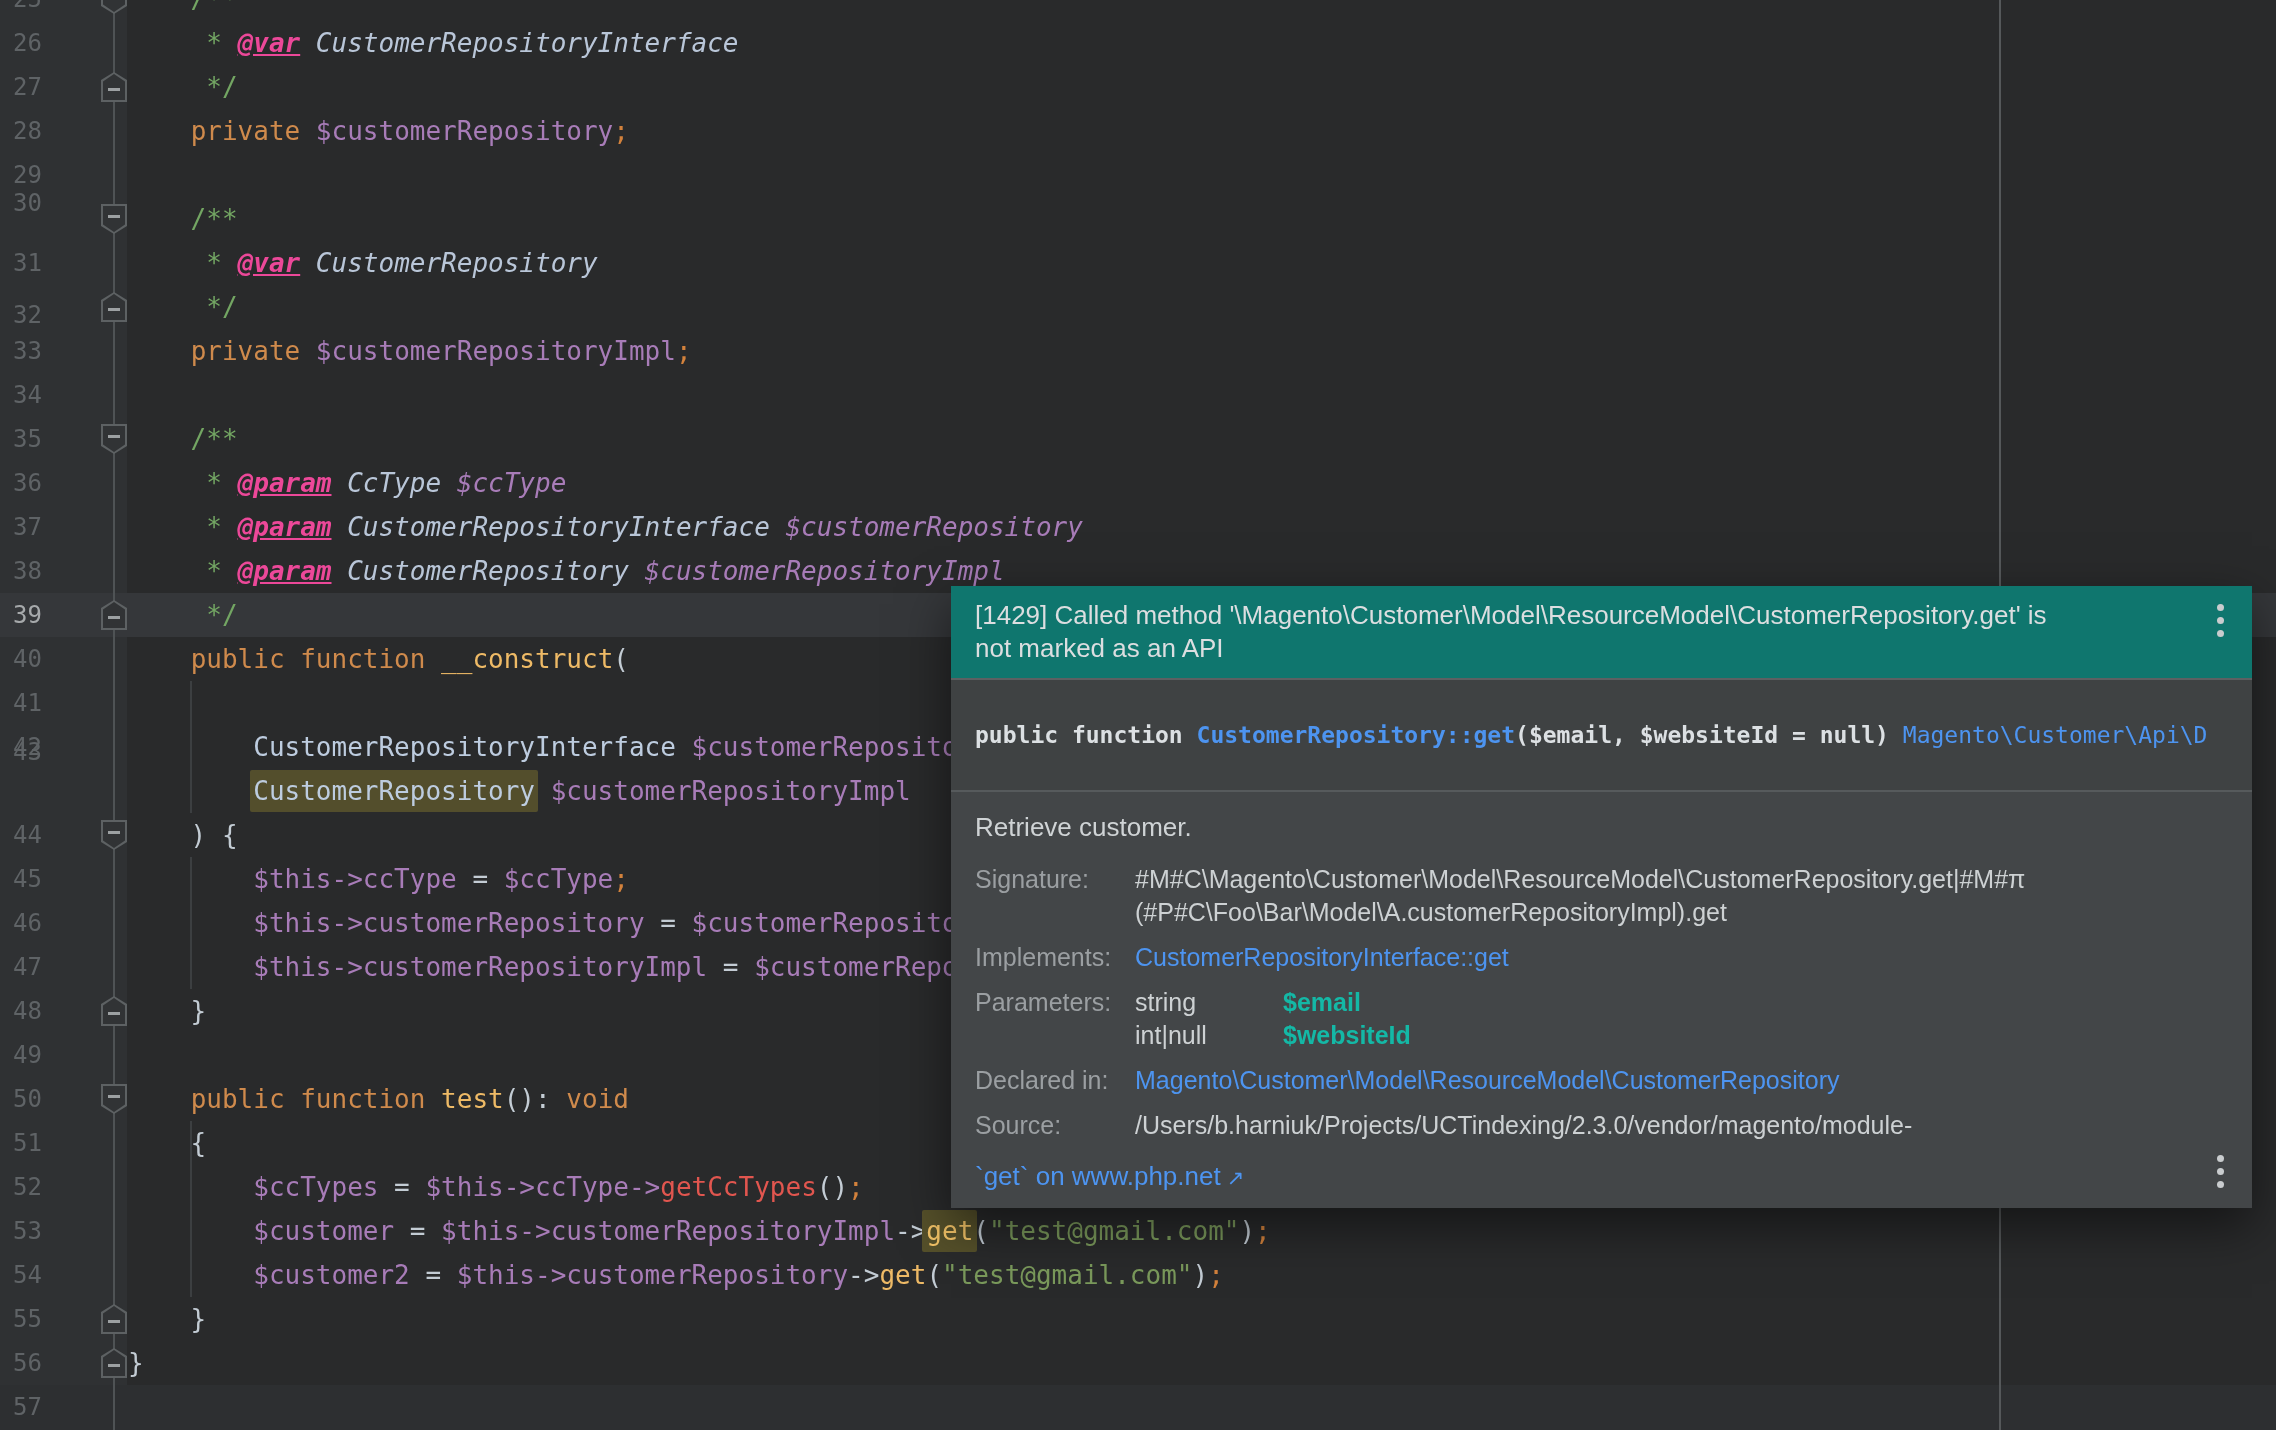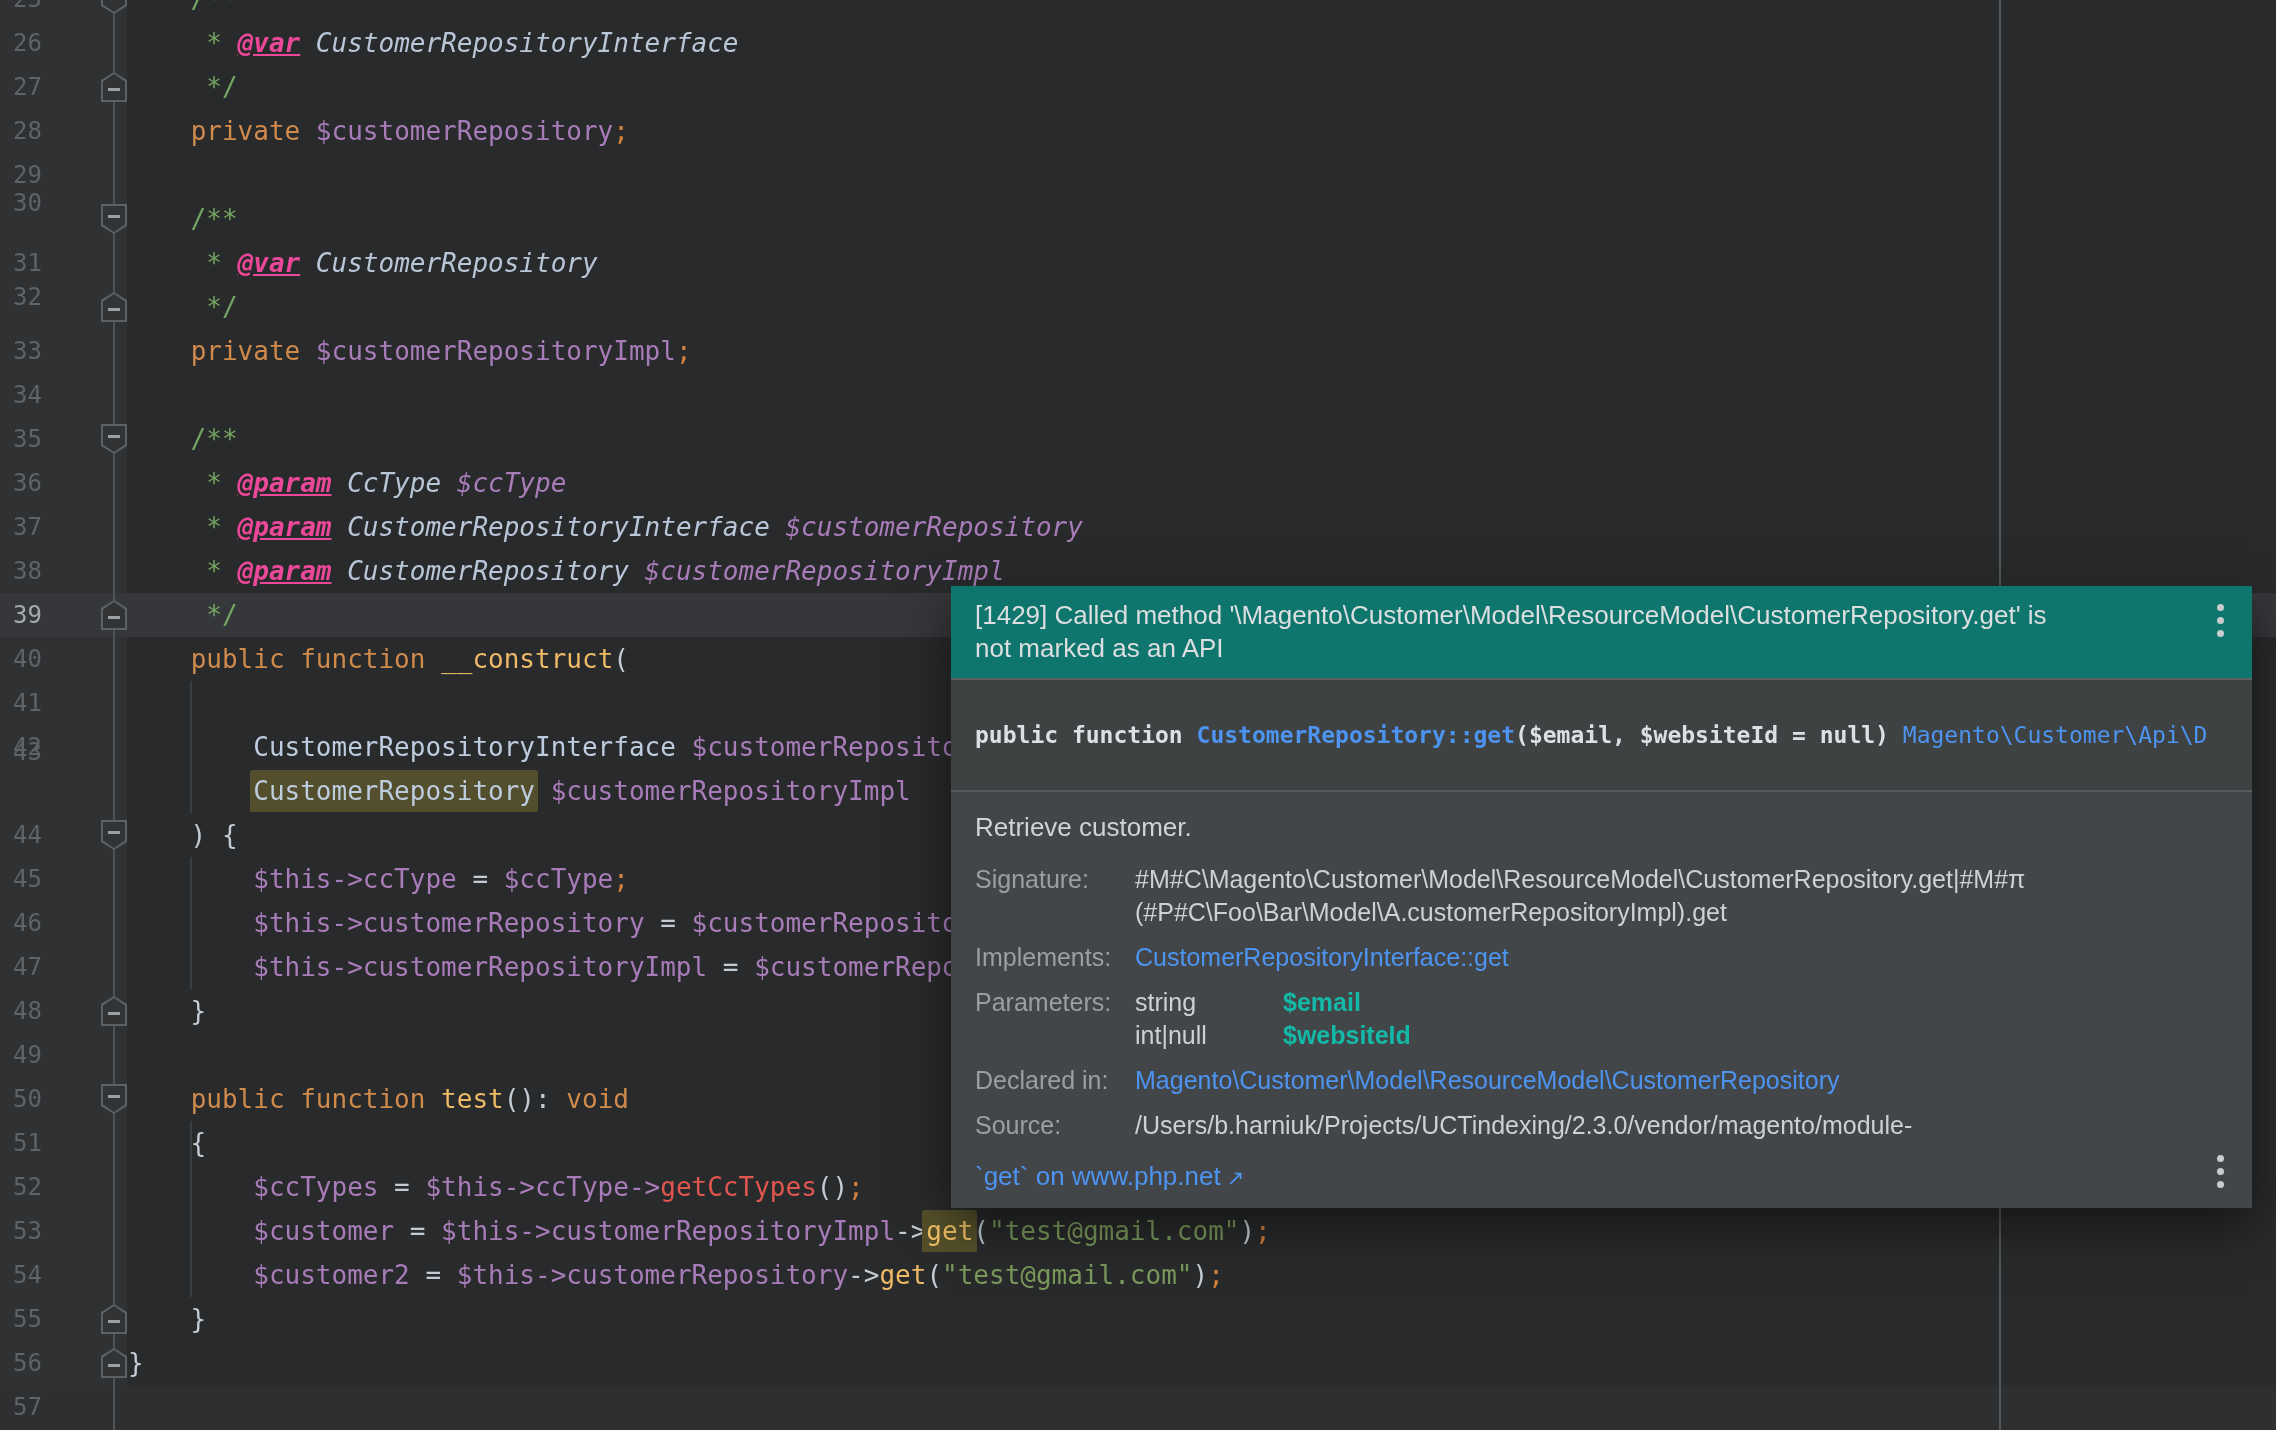--- a/index.html
+++ b/index.html
@@ -106,21 +106,21 @@
       <div class="cl" style="top: 153px;"></div>
       <div class="ln" style="top: 181px;">30</div>
       <div class="fm s" style="top: 204px;">
         <div class="o"></div>
         <div class="i"></div>
         <div class="dash"></div>
       </div>
       <div class="cl" style="top: 197px;"><span class="tk cm">    /**</span></div>
       <div class="ln" style="top: 241px;">31</div>
       <div class="cl" style="top: 241px;"><span class="tk cm">     * </span><span class="tk tag">@var</span><span class="tk pln"> </span><span class="tk dtyp">CustomerRepository</span></div>
-      <div class="ln" style="top: 275px;">32</div>
+      <div class="ln" style="top: 293px;">32</div>
       <div class="fm e" style="top: 292px;">
         <div class="o"></div>
         <div class="i"></div>
         <div class="dash"></div>
       </div>
       <div class="cl" style="top: 285px;"><span class="tk cm">     */</span></div>
       <div class="ln" style="top: 329px;">33</div>
       <div class="cl" style="top: 329px;"><span class="tk pln">    </span><span class="tk kw">private</span><span class="tk pln"> </span><span class="tk var">$customerRepositoryImpl</span><span class="tk semi">;</span></div>
       <div class="ln" style="top: 373px;">34</div>
       <div class="cl" style="top: 373px;"></div>

